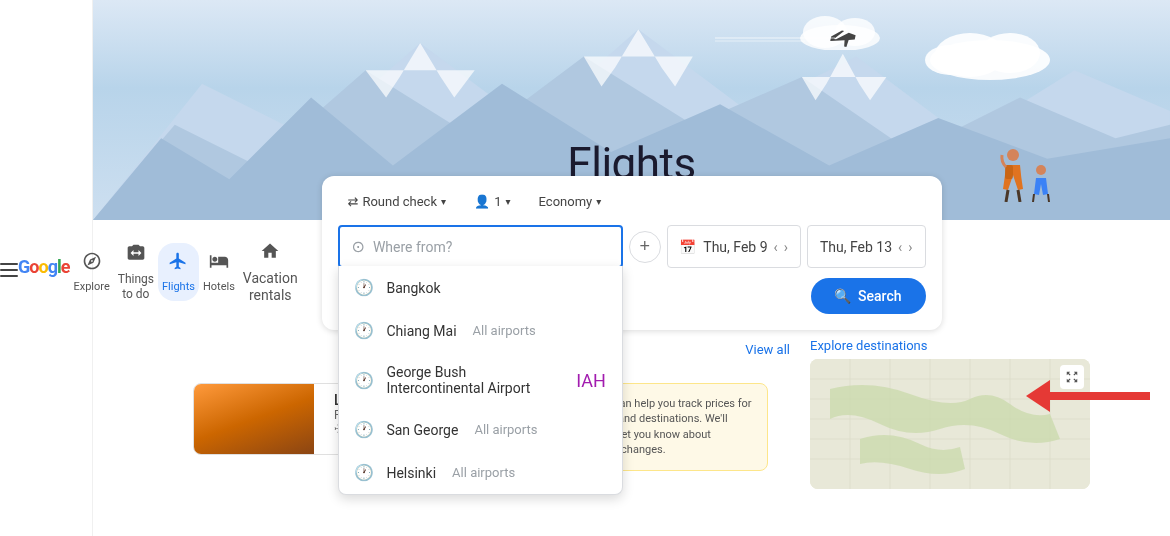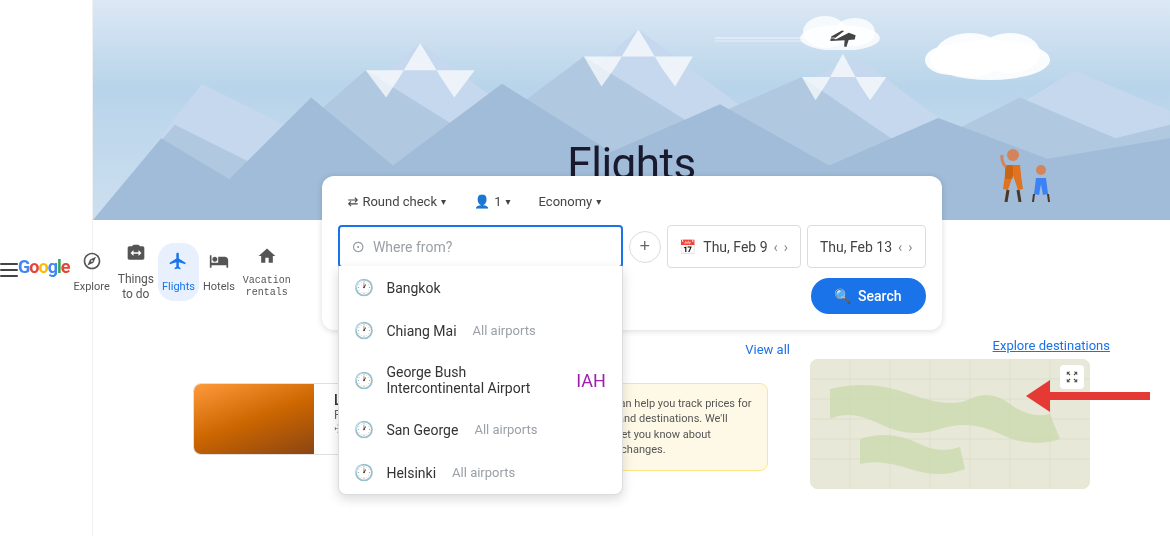--- a/index.html
+++ b/index.html
@@ -377,26 +377,24 @@
       flex-direction: column;
       gap: 22px;
     }
 
     .right-bottom {
       width: 300px;
       flex-shrink: 0;
     }
 
     .explore-destinations {
-      text-align: right;
       color: #1a73e8;
       font-size: 13px;
       cursor: pointer;
       margin-bottom: 6px;
-      text-decoration: underline;
     }
 
     
     .mountain-svg {
       position: absolute;
       bottom: 0;
       left: 0;
       right: 0;
     }
 
@@ -457,21 +455,21 @@
       </span>
       <span class="label">Hotels</span>
     </div>
 
     <div class="sidebar-item">
       <span class="icon">
         <svg width="20" height="20" viewBox="0 0 24 24" fill="#555">
             <path d="M10 20v-6h4v6h5v-8h3L12 3 2 12h3v8z"></path>
           </svg>
       </span>
-      <span class="label" style="font-size:10px; text-align:center;font-family:Liberation Mono, monospace;">Vacation rentals</span>
+      <span class="label" style="font-size:14px; text-align:center;">Vacation rentals</span>
     </div>
   </div>
 
   <div class="main-content-wrapper">
 
     <div class="hero">
 
       <svg class="mountain-svg" viewBox="0 0 790 160" preserveAspectRatio="none" xmlns="http://www.w3.org/2000/svg">
 
         <polygon points="0,160 80,60 160,100 240,30 320,90 400,20 480,80 560,40 640,100 720,50 790,80 790,160" fill="#c5d8ed"></polygon>

